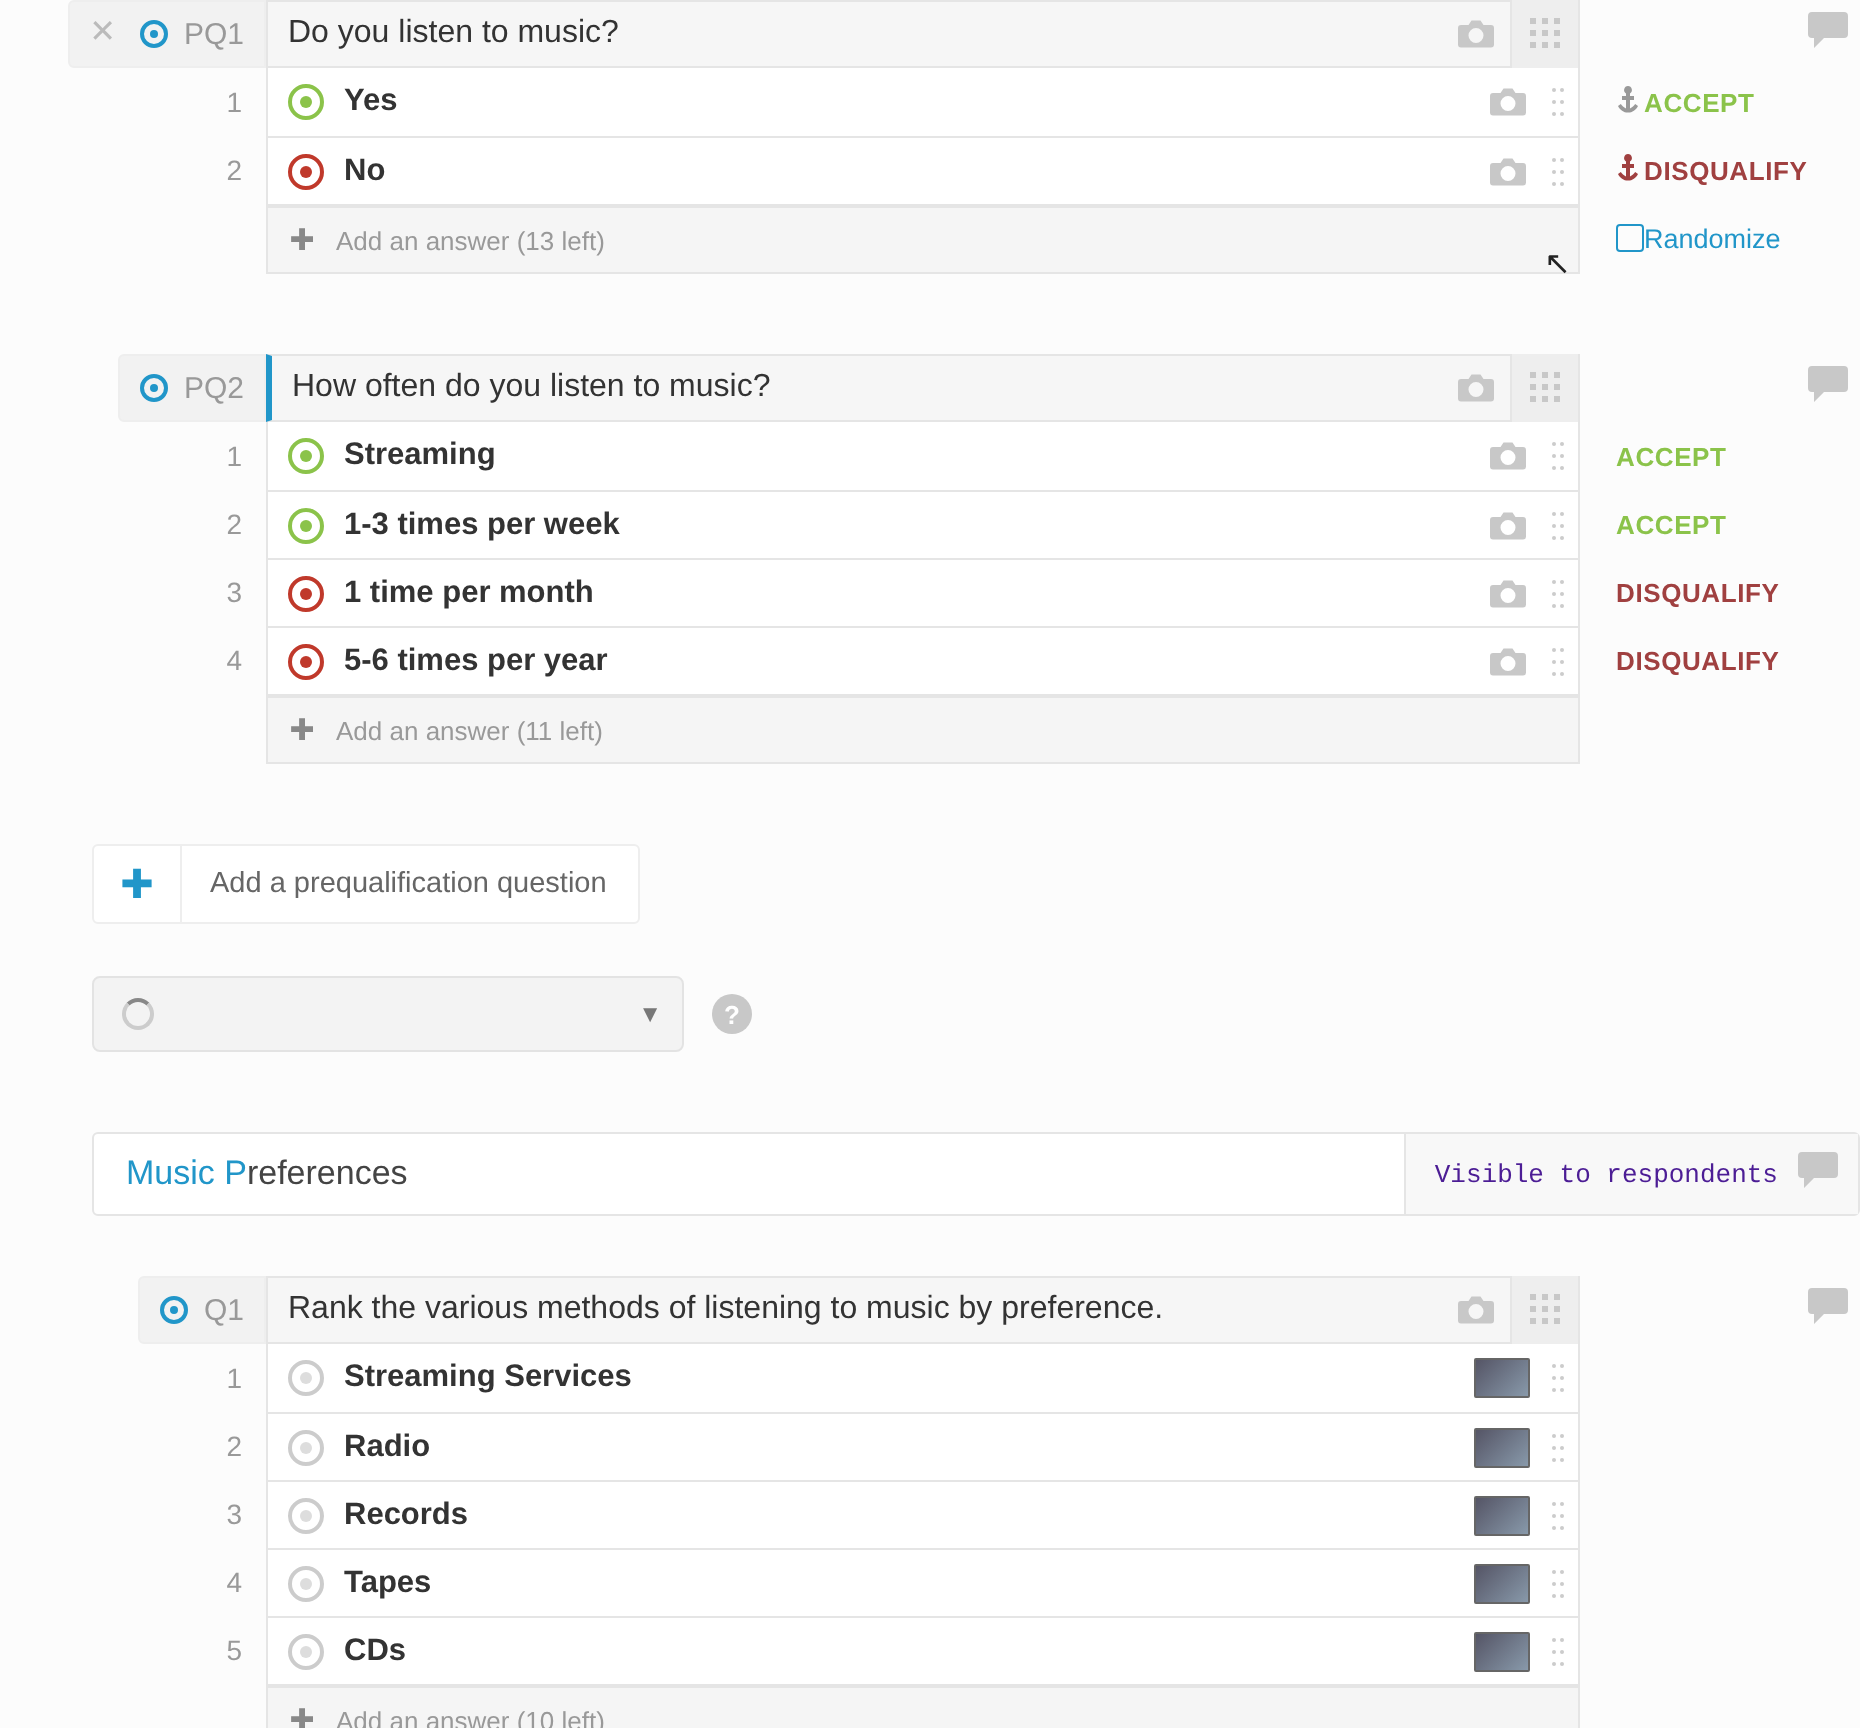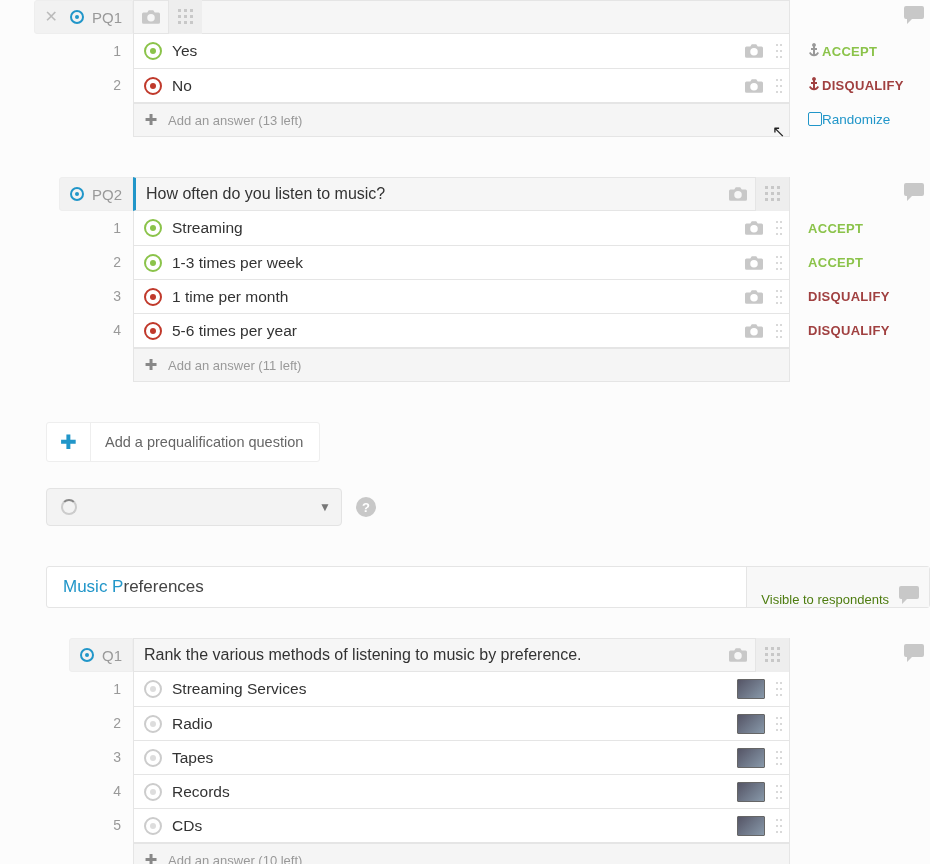--- a/index.html
+++ b/index.html
@@ -72,21 +72,21 @@
   .answers .answer-row:first-child { border-top: none; }
   .answer-row .ar {
     width: 18px; height: 18px; border-radius: 50%; margin: 0 10px; flex: 0 0 18px;
     border: 2px solid #ccc; position: relative;
   }
   .answer-row .ar.accept { border-color: var(--accept-green); }
   .answer-row .ar.accept::after { content:""; position:absolute; inset:4px; border-radius:50%; background: var(--accept-green); }
   .answer-row .ar.disq { border-color: #c0392b; }
   .answer-row .ar.disq::after { content:""; position:absolute; inset:4px; border-radius:50%; background:#c0392b; }
   .answer-row .ar.neutral::after { content:""; position:absolute; inset:4px; border-radius:50%; background:#ddd; }
-  .answer-row .label { flex: 1; padding-right: 8px; font-size: 15.5px; color: #333; }
+  .answer-row .label { flex: 1; padding-right: 8px; font-size: 15.5px; color: #333; font-weight: bold; }
   .answer-row .thumb {
     width: 28px; height: 20px; background: linear-gradient(135deg,#556,#89a); border:1px solid #666;
     margin-right: 6px; border-radius:1px;
   }
   .drag-dots {
     width: 16px; height: 34px; display:flex; align-items:center; justify-content:center;
     color:#ccc; margin-right:2px; cursor: grab;
   }
 
   .add-row {
@@ -144,22 +144,22 @@
   
   .section-header {
     margin: 0 0 30px 46px; display:flex; align-items:stretch; height:42px;
     border:1px solid var(--border); border-radius:3px; background:#fff;
   }
   .section-header .sh-title {
     flex:1; display:flex; align-items:center; padding:0 16px; font-size:17px; color:#444;
   }
   .sh-title .first { color: var(--accent-blue); }
   .section-header .sh-right {
-    display:flex; align-items:flex-end; gap:10px; padding:0 10px 0 14px;
-    border-left:1px solid var(--border); background:#f8f8f8; color:#4d7c0f; font-size:13px;
+    display:flex; align-items:center; gap:10px; padding:0 10px 0 14px;
+    border-left:1px solid var(--border); background:#f8f8f8; color:#4c1d95; font-size:13px;font-family:Liberation Mono, monospace;
   }
   .speech { color:#c8c8c8; }
 
   
   .cursor-img { position:absolute; left:772px; top:122px; pointer-events:none; font-size:16px; color:#222; }
 
   
   svg { fill: currentColor; }
 </style>
 </head>
@@ -175,20 +175,21 @@
         <span>PQ1</span>
       </div>
       <div class="answer-numbers">
         <span>1</span>
         <span>2</span>
       </div>
     </div>
 
     <div class="qmain" style="max-width:660px">
       <div class="qheader noaccent">
+        <div class="title">Do you listen to music?</div>
         <div class="icon-btn">
           <svg class="camera-svg" width="18" height="14" viewBox="0 0 24 18">
               <path d="M9 0l-2 3H2a2 2 0 00-2 2v11a2 2 0 002 2h20a2 2 0 002-2V5a2 2 0 00-2-2h-5l-2-3H9zm3 5a5 5 0 110 10 5 5 0 010-10z"></path>
             </svg>
         </div>
         <div class="icon-btn grid">
           <svg class="grid-svg" width="16" height="16" viewBox="0 0 16 16">
               <g fill="currentColor">
                 <rect width="3" height="3" x="0" y="0"></rect>
                 <rect width="3" height="3" x="6" y="0"></rect>
@@ -515,36 +516,36 @@
                 <circle cx="5" cy="2" r="1"></circle>
                 <circle cx="1" cy="8" r="1"></circle>
                 <circle cx="5" cy="8" r="1"></circle>
                 <circle cx="1" cy="14" r="1"></circle>
                 <circle cx="5" cy="14" r="1"></circle>
               </svg>
             </div>
         </div>
         <div class="answer-row">
           <span class="ar neutral"></span>
+          <span class="label">Records</span>
+          <span class="thumb"></span>
+          <div class="drag-dots">
+              <svg width="6" height="16" viewBox="0 0 6 16">
+                <circle cx="1" cy="2" r="1"></circle>
+                <circle cx="5" cy="2" r="1"></circle>
+                <circle cx="1" cy="8" r="1"></circle>
+                <circle cx="5" cy="8" r="1"></circle>
+                <circle cx="1" cy="14" r="1"></circle>
+                <circle cx="5" cy="14" r="1"></circle>
+              </svg>
+            </div>
+        </div>
+        <div class="answer-row">
+          <span class="ar neutral"></span>
           <span class="label">Tapes</span>
-          <span class="thumb"></span>
-          <div class="drag-dots">
-              <svg width="6" height="16" viewBox="0 0 6 16">
-                <circle cx="1" cy="2" r="1"></circle>
-                <circle cx="5" cy="2" r="1"></circle>
-                <circle cx="1" cy="8" r="1"></circle>
-                <circle cx="5" cy="8" r="1"></circle>
-                <circle cx="1" cy="14" r="1"></circle>
-                <circle cx="5" cy="14" r="1"></circle>
-              </svg>
-            </div>
-        </div>
-        <div class="answer-row">
-          <span class="ar neutral"></span>
-          <span class="label">Records</span>
           <span class="thumb"></span>
           <div class="drag-dots">
               <svg width="6" height="16" viewBox="0 0 6 16">
                 <circle cx="1" cy="2" r="1"></circle>
                 <circle cx="5" cy="2" r="1"></circle>
                 <circle cx="1" cy="8" r="1"></circle>
                 <circle cx="5" cy="8" r="1"></circle>
                 <circle cx="1" cy="14" r="1"></circle>
                 <circle cx="5" cy="14" r="1"></circle>
               </svg>

